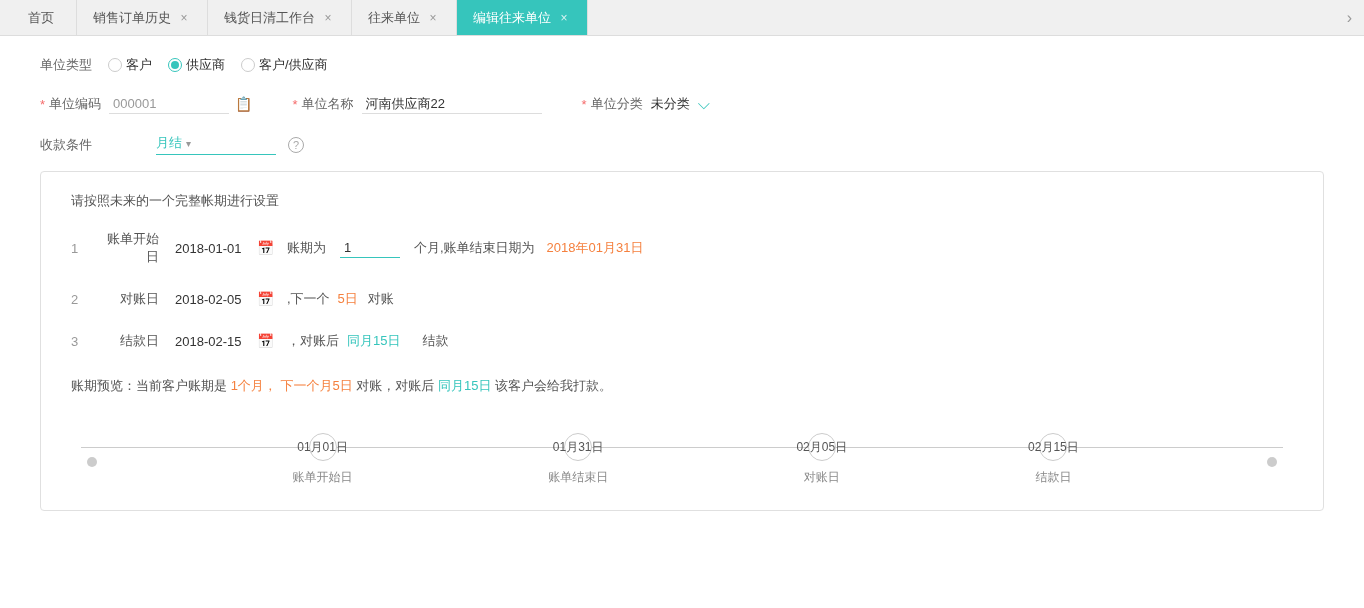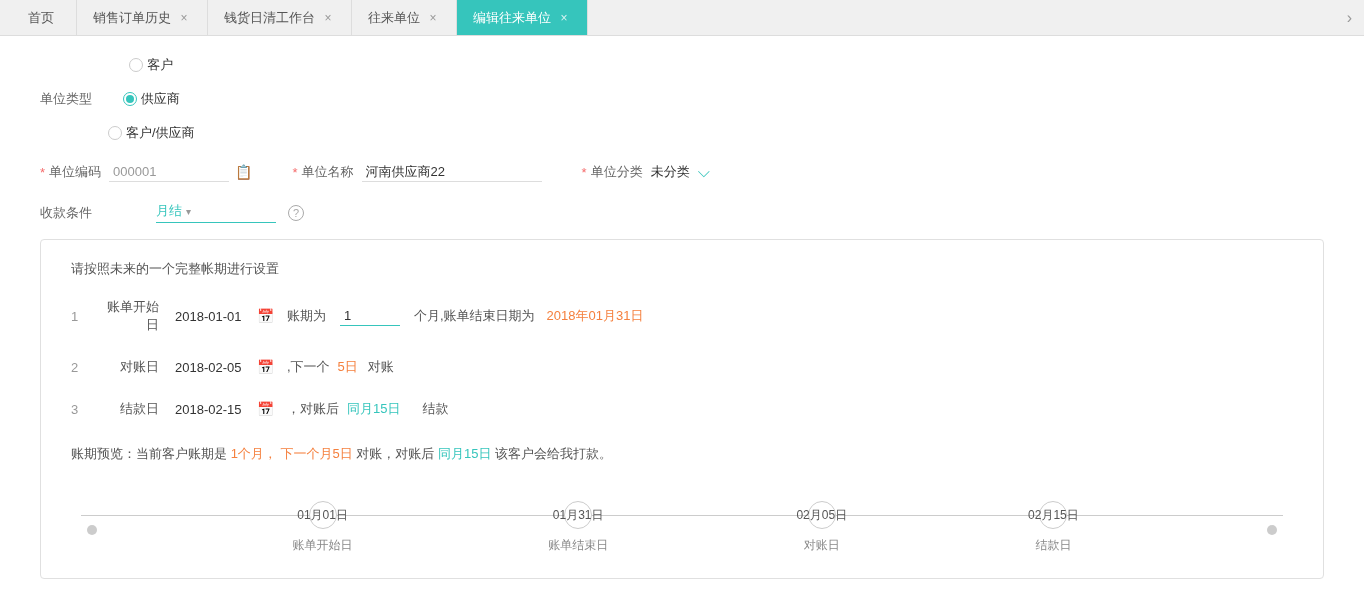--- a/index.html
+++ b/index.html
@@ -67,21 +67,21 @@
       gap: 8px;
     }
     .form-label {
       color: #666;
       margin-right: 8px;
       white-space: nowrap;
     }
     .required-star { color: #f56c6c; margin-right: 4px; }
 
     
-    .radio-group { display: flex; align-items: center; gap: 16px; flex-direction: column; }
+    .radio-group { display: flex; align-items: center; gap: 16px; }
     .radio-item { display: flex; align-items: center; gap: 4px; cursor: pointer; }
     .radio-circle {
       width: 14px;
       height: 14px;
       border-radius: 50%;
       border: 1px solid #ccc;
       display: flex;
       align-items: center;
       justify-content: center;
     }

